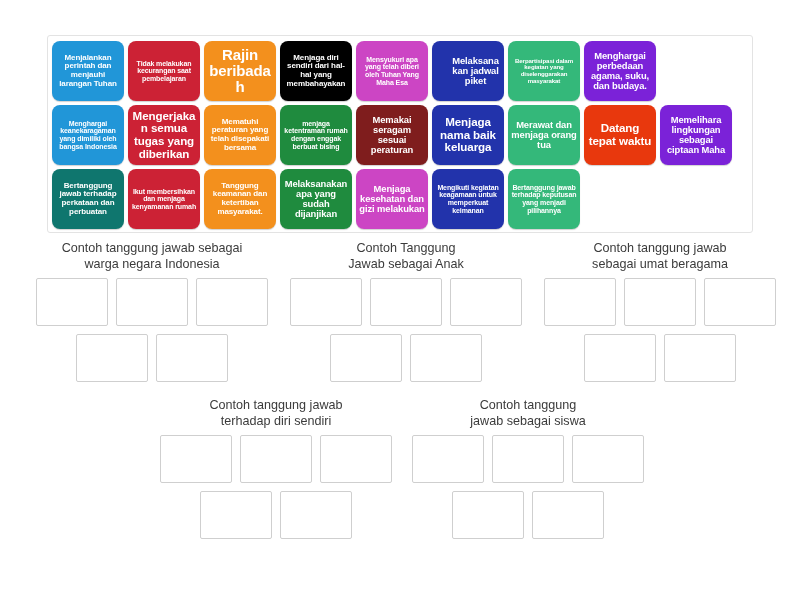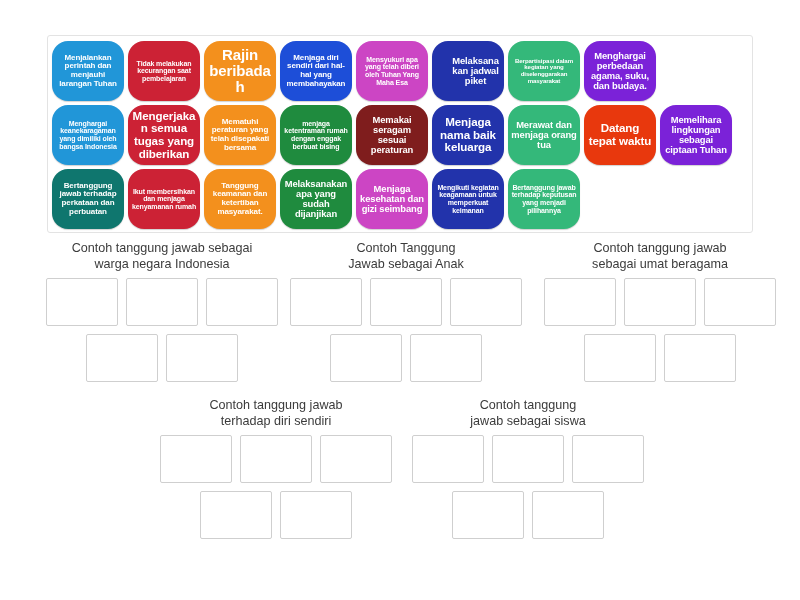--- a/index.html
+++ b/index.html
@@ -38,21 +38,21 @@
     display: flex;
     flex-direction: row;
     gap: 4px;
     height: 62px;
     margin-bottom: 2px;
   }
 
   .tile {
     width: 72px;
     height: 60px;
-    border-radius: 16px;
+    border-radius: 8px;
     display: flex;
     align-items: center;
     justify-content: center;
     text-align: center;
     color: #ffffff;
     font-weight: bold;
     line-height: 1.08;
     padding: 2px 3px;
     overflow: hidden;
     cursor: grab;
@@ -112,21 +112,21 @@
       <div class="tile-row">
         <div class="tile fs-s" draggable="true" style="background: rgb(33, 150, 216);">
           <span>Menjalankan perintah dan menjauhi larangan Tuhan</span>
         </div>
         <div class="tile fs-xs" draggable="true" style="background: rgb(204, 34, 53);">
           <span>Tidak melakukan kecurangan saat pembelajaran</span>
         </div>
         <div class="tile fs-xl" draggable="true" style="background: rgb(243, 144, 29);">
           <span>Rajin beribadah</span>
         </div>
-        <div class="tile fs-s" draggable="true" style="background: #1d4ed8;">
+        <div class="tile fs-s" draggable="true" style="background: #000000;">
           <span>Menjaga diri sendiri dari hal-hal yang membahayakan</span>
         </div>
         <div class="tile fs-xs" draggable="true" style="background: rgb(204, 69, 196);">
           <span>Mensyukuri apa yang telah diberi oleh Tuhan Yang Maha Esa</span>
         </div>
         <div class="tile fs-m" draggable="true" style="background: rgb(34, 51, 171); padding-left: 18px;">
           <span>Melaksanakan jadwal piket</span>
         </div>
         <div class="tile fs-xxs" draggable="true" style="background: rgb(52, 184, 122);">
           <span>Berpartisipasi dalam kegiatan yang diselenggarakan masyarakat</span>
@@ -154,51 +154,51 @@
         <div class="tile fs-l" draggable="true" style="background: rgb(34, 51, 171);">
           <span>Menjaga nama baik keluarga</span>
         </div>
         <div class="tile fs-m" draggable="true" style="background: rgb(52, 184, 122);">
           <span>Merawat dan menjaga orang tua</span>
         </div>
         <div class="tile fs-l" draggable="true" style="background: rgb(232, 56, 13);">
           <span>Datang tepat waktu</span>
         </div>
         <div class="tile fs-m" draggable="true" style="background: rgb(123, 34, 216);">
-          <span>Memelihara lingkungan sebagai ciptaan Tuhan</span>
+          <span>Memelihara lingkungan sebagai ciptaan Maha</span>
         </div>
       </div>
       <div class="tile-row">
         <div class="tile fs-s" draggable="true" style="background: #0f766e;">
           <span>Bertanggung jawab terhadap perkataan dan perbuatan</span>
         </div>
         <div class="tile fs-xs" draggable="true" style="background: rgb(204, 34, 53);">
           <span>Ikut membersihkan dan menjaga kenyamanan rumah</span>
         </div>
         <div class="tile fs-s" draggable="true" style="background: rgb(243, 144, 29);">
           <span>Tanggung keamanan dan ketertiban masyarakat.</span>
         </div>
         <div class="tile fs-m" draggable="true" style="background: rgb(31, 139, 62);">
           <span>Melaksanakan apa yang sudah dijanjikan</span>
         </div>
         <div class="tile fs-m" draggable="true" style="background: rgb(204, 69, 196);">
-          <span>Menjaga kesehatan dan gizi seimbang</span>
+          <span>Menjaga kesehatan dan gizi melakukan</span>
         </div>
         <div class="tile fs-xs" draggable="true" style="background: rgb(34, 51, 171);">
           <span>Mengikuti kegiatan keagamaan untuk memperkuat keimanan</span>
         </div>
         <div class="tile fs-xs" draggable="true" style="background: rgb(52, 184, 122);">
           <span>Bertanggung jawab terhadap keputusan yang menjadi pilihannya</span>
         </div>
         <div style="width: 72px; height: 60px;"></div>
         <div style="width: 72px; height: 60px;"></div>
       </div>
     </div>
 
-  <div class="cat" id="cat-0" style="left:34px; top:240px; width:256px;">
+  <div class="cat" id="cat-0" style="left:24px; top:240px; width:256px;">
     <div class="cat-title">Contoh tanggung jawab sebagai
 warga negara Indonesia</div>
     <div class="slot-row">
         <div class="slot"></div>
         <div class="slot"></div>
         <div class="slot"></div>
       </div>
     <div class="slot-row">
         <div class="slot"></div>
         <div class="slot"></div>

